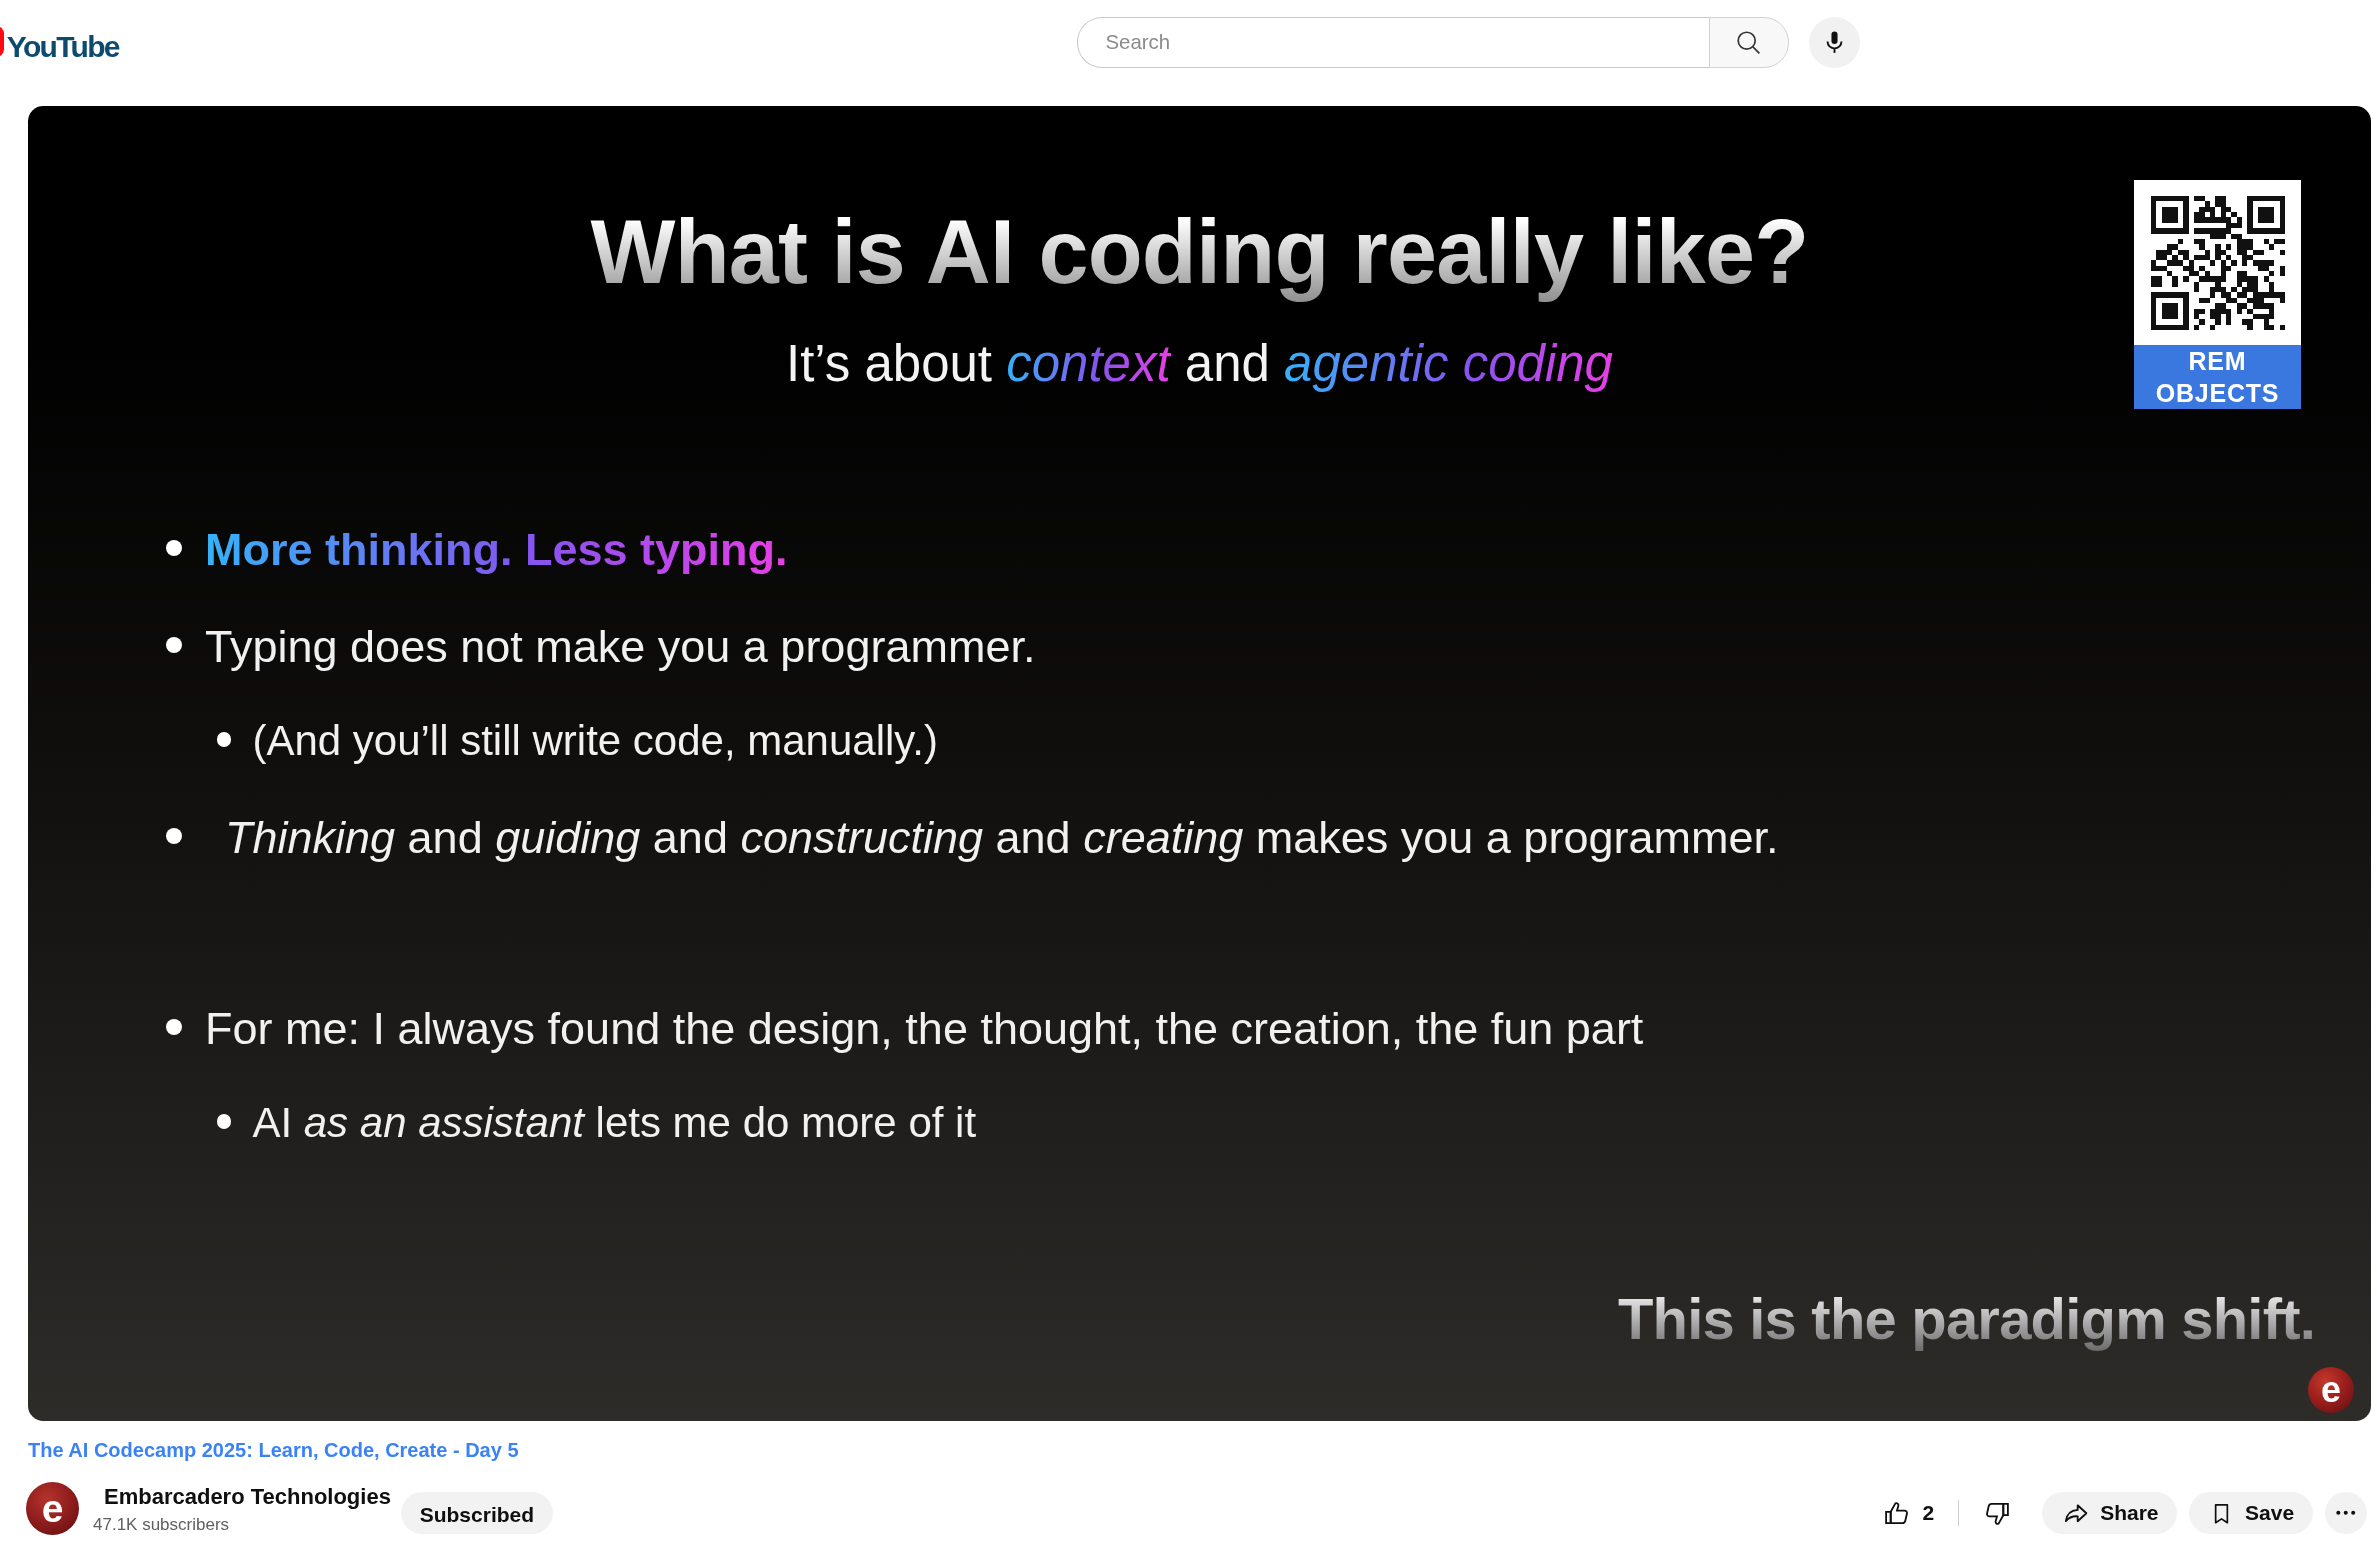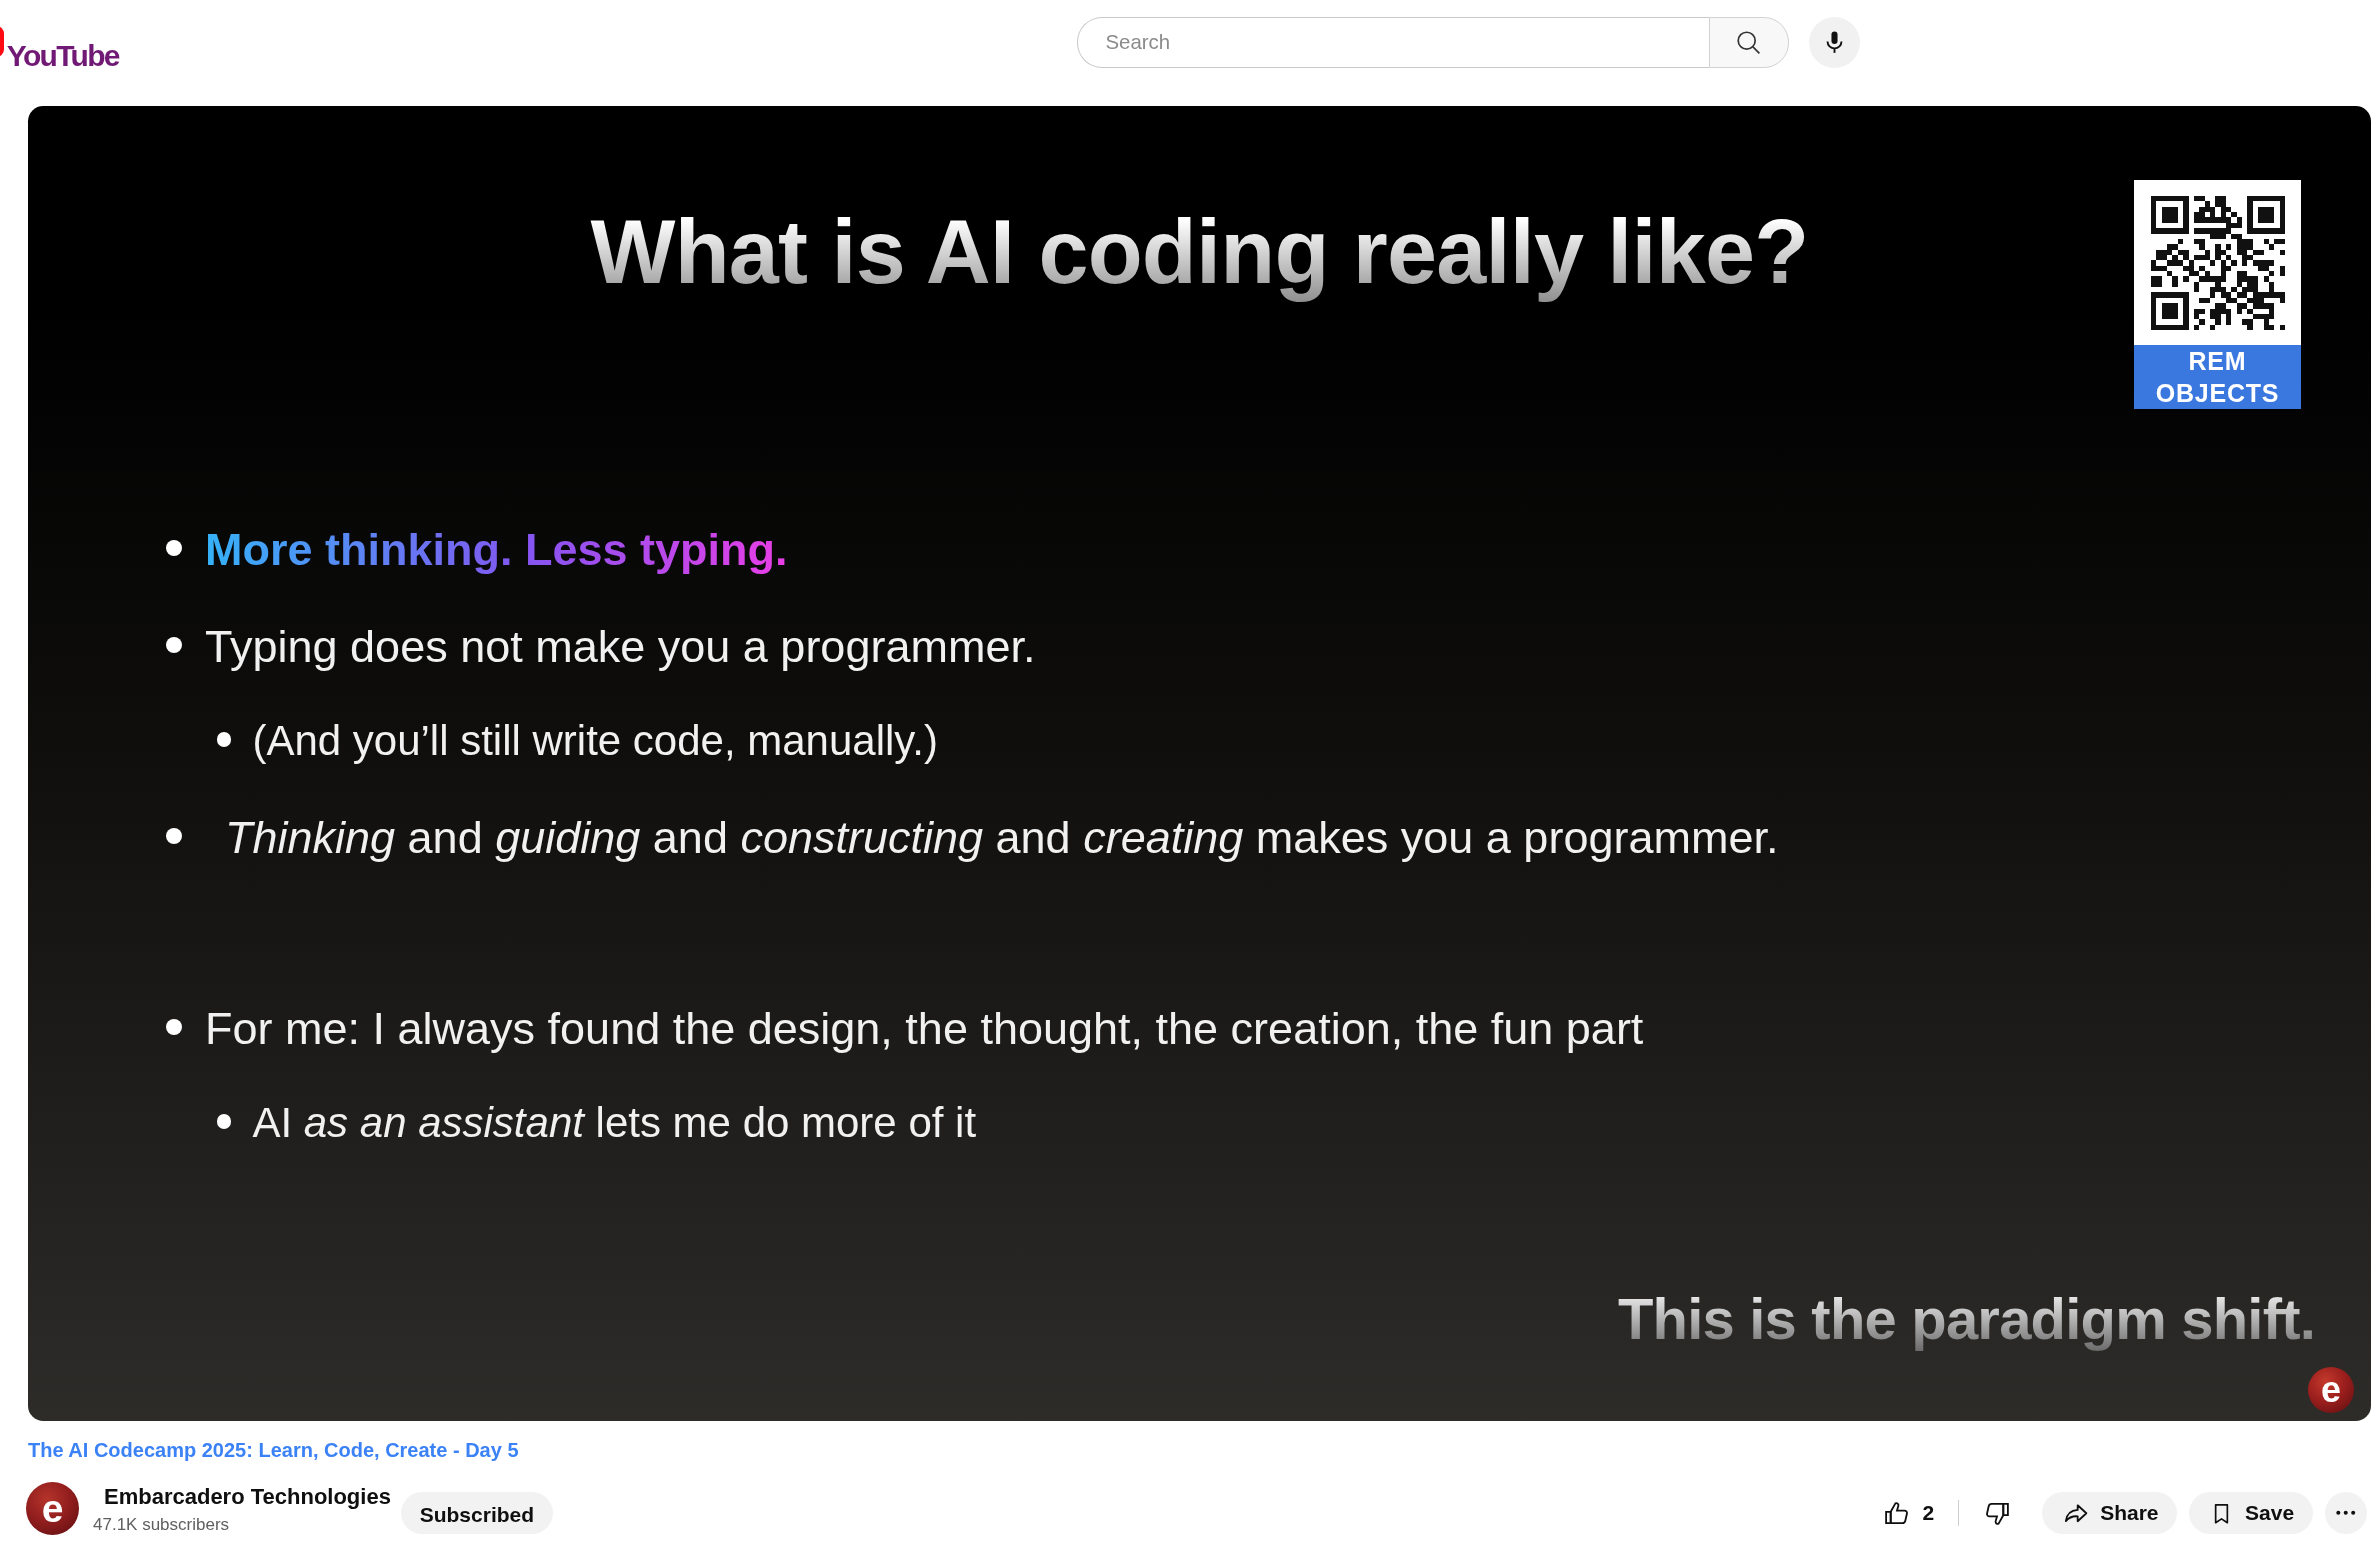--- a/index.html
+++ b/index.html
@@ -5,21 +5,21 @@
   html,body{margin:0;padding:0;}
   body{
     width:2377px;height:1542px;position:relative;overflow:hidden;
     background:#ffffff;font-family:"Liberation Sans",sans-serif;color:#0f0f0f;
   }
   .top-line{position:absolute;top:6.8px;left:0;width:100%;height:0.8px;background:#e5e5e5;}
 
   
   .header{position:absolute;top:0;left:0;width:100%;height:93px;background:#fff;}
   .yt-badge{position:absolute;left:-6px;top:26px;width:10.2px;height:31px;background:#ff0912;border-radius:0 7.6px 7.6px 0;overflow:hidden;}
-  .logo-text{position:absolute;left:6.8px;top:39px;font-size:30px;font-weight:700;letter-spacing:-1.7px;color:#701a75;}
+  .logo-text{position:absolute;left:6.8px;top:30px;font-size:30px;font-weight:700;letter-spacing:-1.7px;color:#0c4a6e;}
 
   .search-wrap{position:absolute;left:1077px;top:17px;display:flex;align-items:center;}
   .search-box{width:605px;height:49px;border:0.8px solid #c9c9c9;border-right:none;border-radius:25px 0 0 25px;
     display:flex;align-items:center;padding-left:25.5px;background:#fff;}
   .search-box input{border:none;outline:none;width:552px;font-size:20.4px;font-family:inherit;color:#0f0f0f;background:transparent;}
   .search-box input::placeholder{color:#8b8b8b;}
   .search-btn{width:80px;height:51px;border:0.8px solid #d2d2d2;background:#f8f8f8;border-radius:0 25px 25px 0;
     display:flex;align-items:center;justify-content:center;cursor:pointer;padding:0;}
   .mic-btn{margin-left:20.4px;width:51px;height:51px;border-radius:50%;background:#f1f1f1;border:none;
     display:flex;align-items:center;justify-content:center;cursor:pointer;padding:0;}
@@ -103,20 +103,21 @@
         <path d="M5.8 11a6.2 6.2 0 0 0 12.4 0" fill="none" stroke="#111" stroke-width="1.7"></path>
         <line x1="12" y1="17.4" x2="12" y2="21.2" stroke="#111" stroke-width="1.7"></line>
       </svg>
     </button>
   </div>
 </header>
 
 <div class="player">
   <h1 class="slide-title grad-v-white">What is AI coding really like?</h1>
 
+  <p class="slide-subtitle"><span>It’s about </span><span class="grad-accent italic">context</span><span> and </span><span class="grad-accent italic">agentic coding</span></p>
 
   <div class="row" style="left:138px;top:418px;">
     <span class="dot"></span>
     <span class="b1-text grad-accent">More thinking. Less typing.</span>
   </div>
 
   <div class="row" style="left:138px;top:515px;">
     <span class="dot"></span>
     <span>Typing does not make you a programmer.</span>
   </div>

